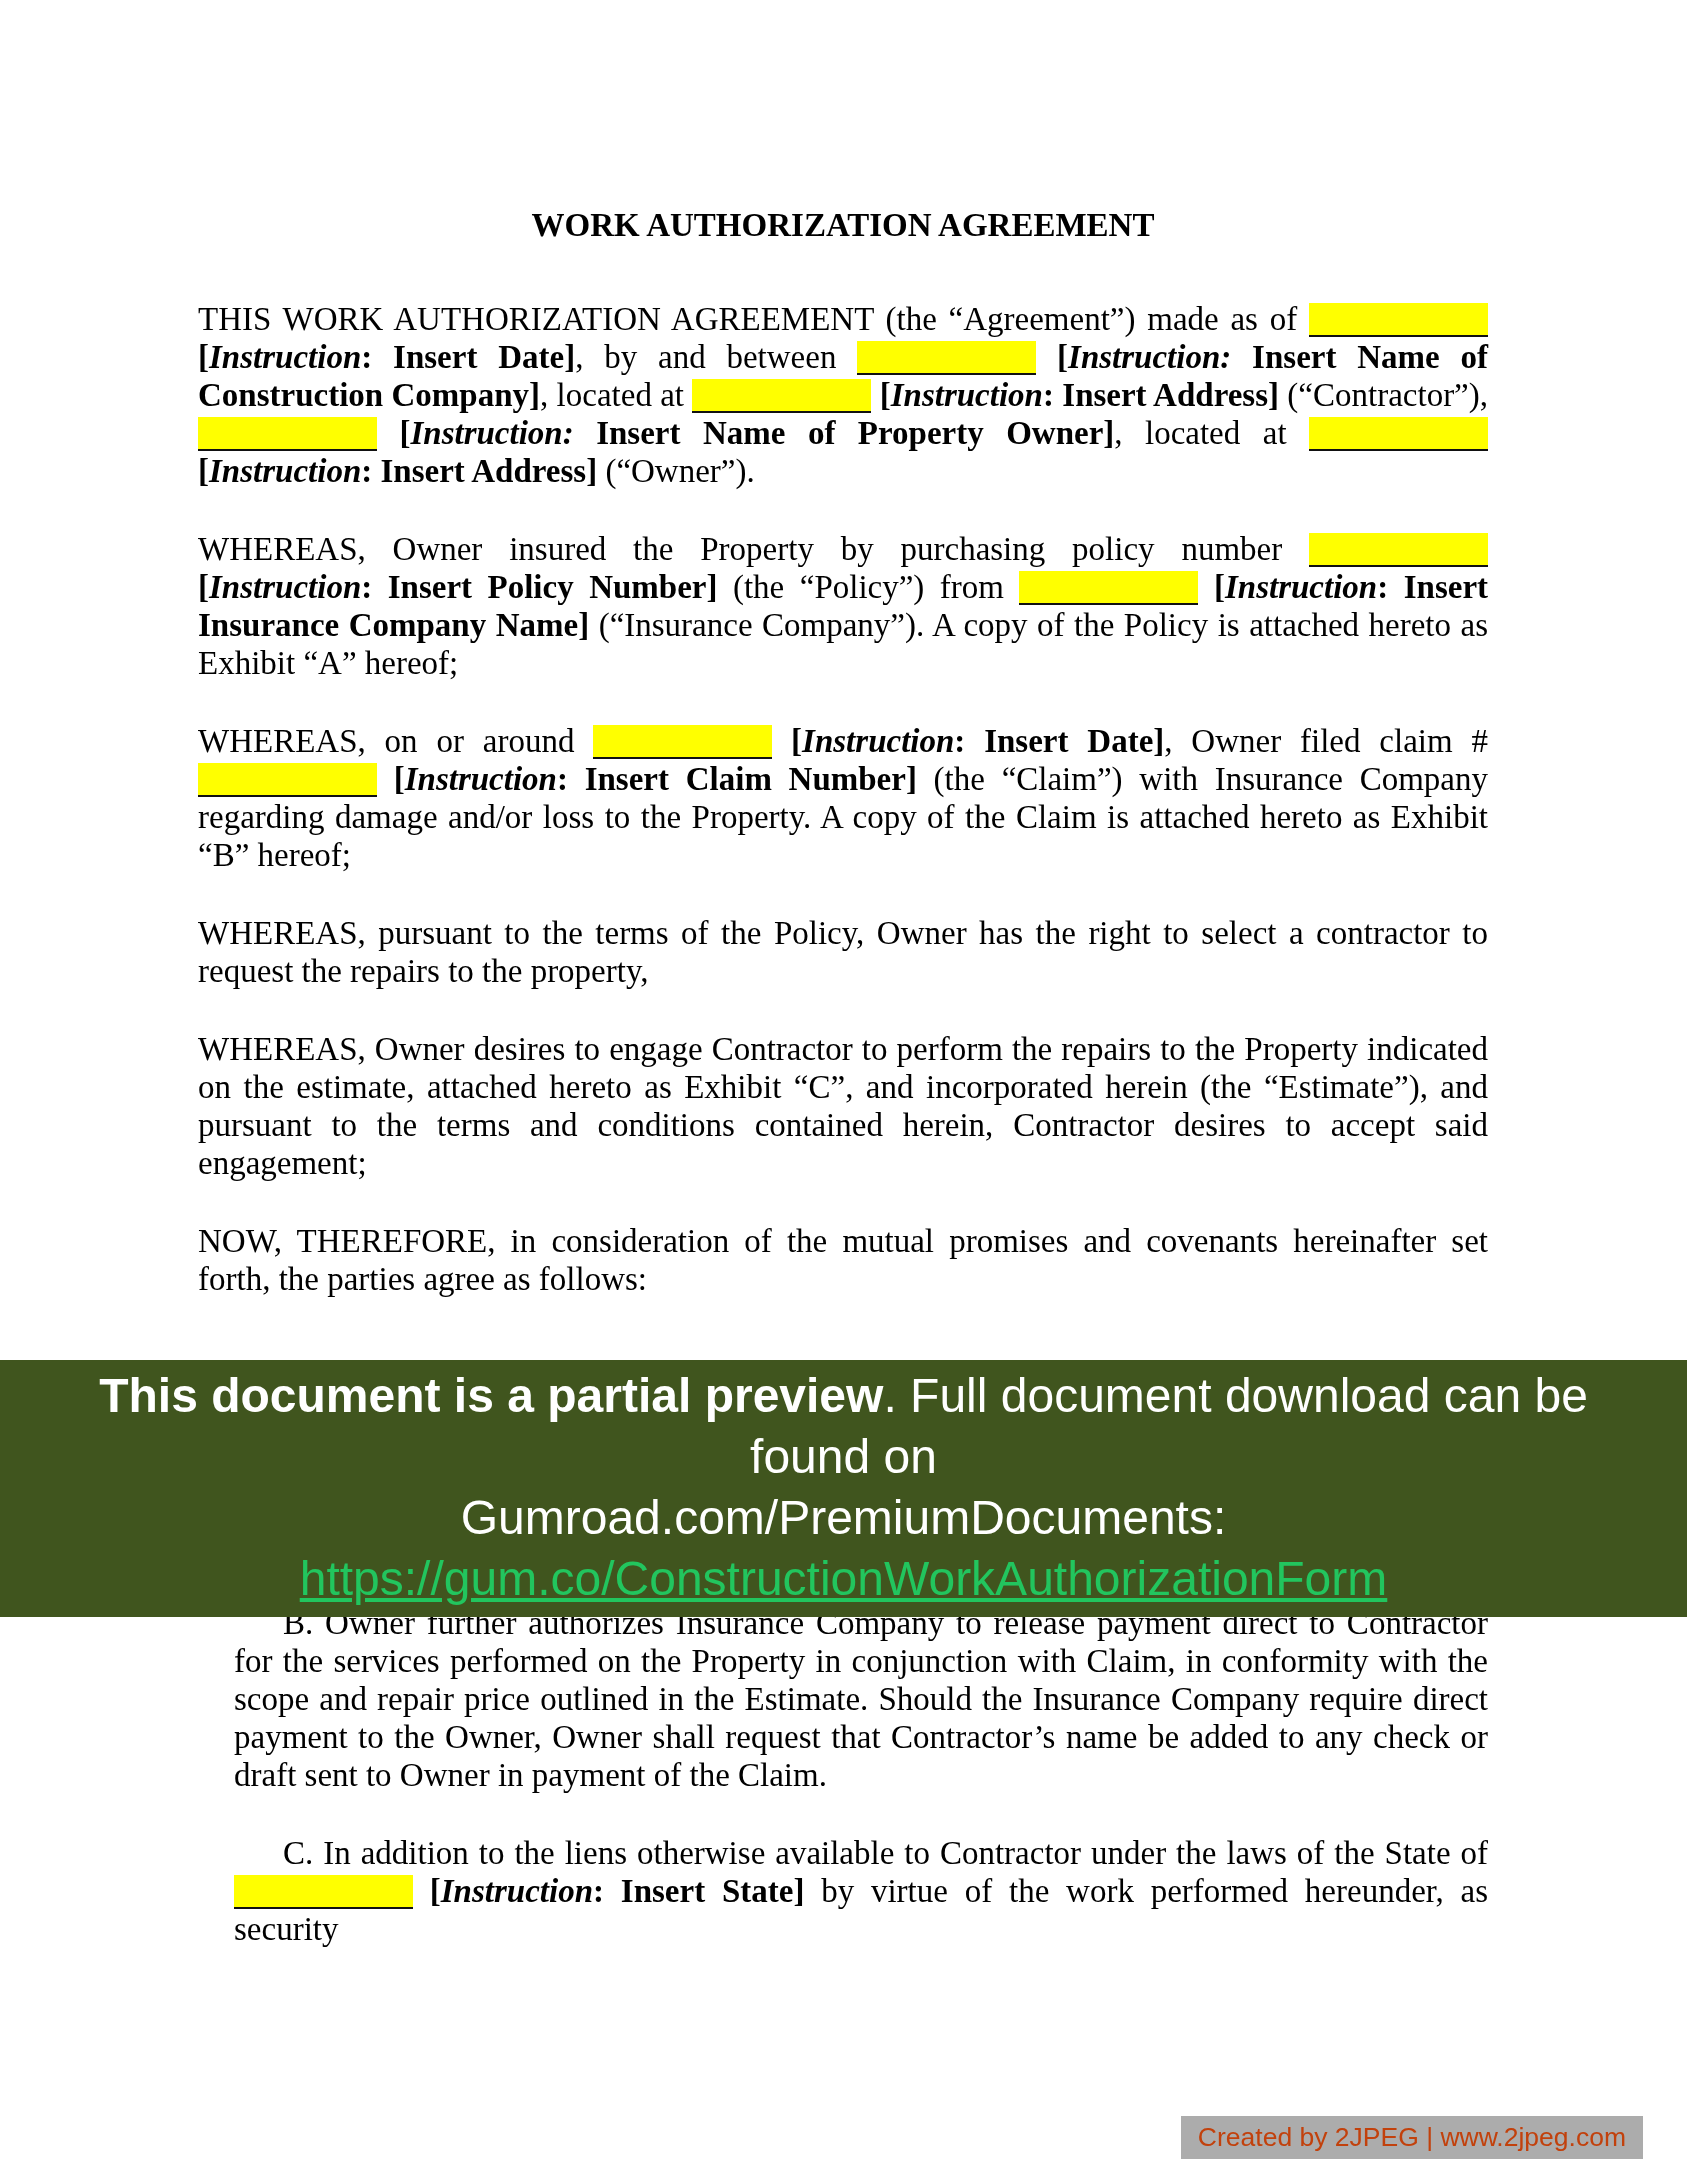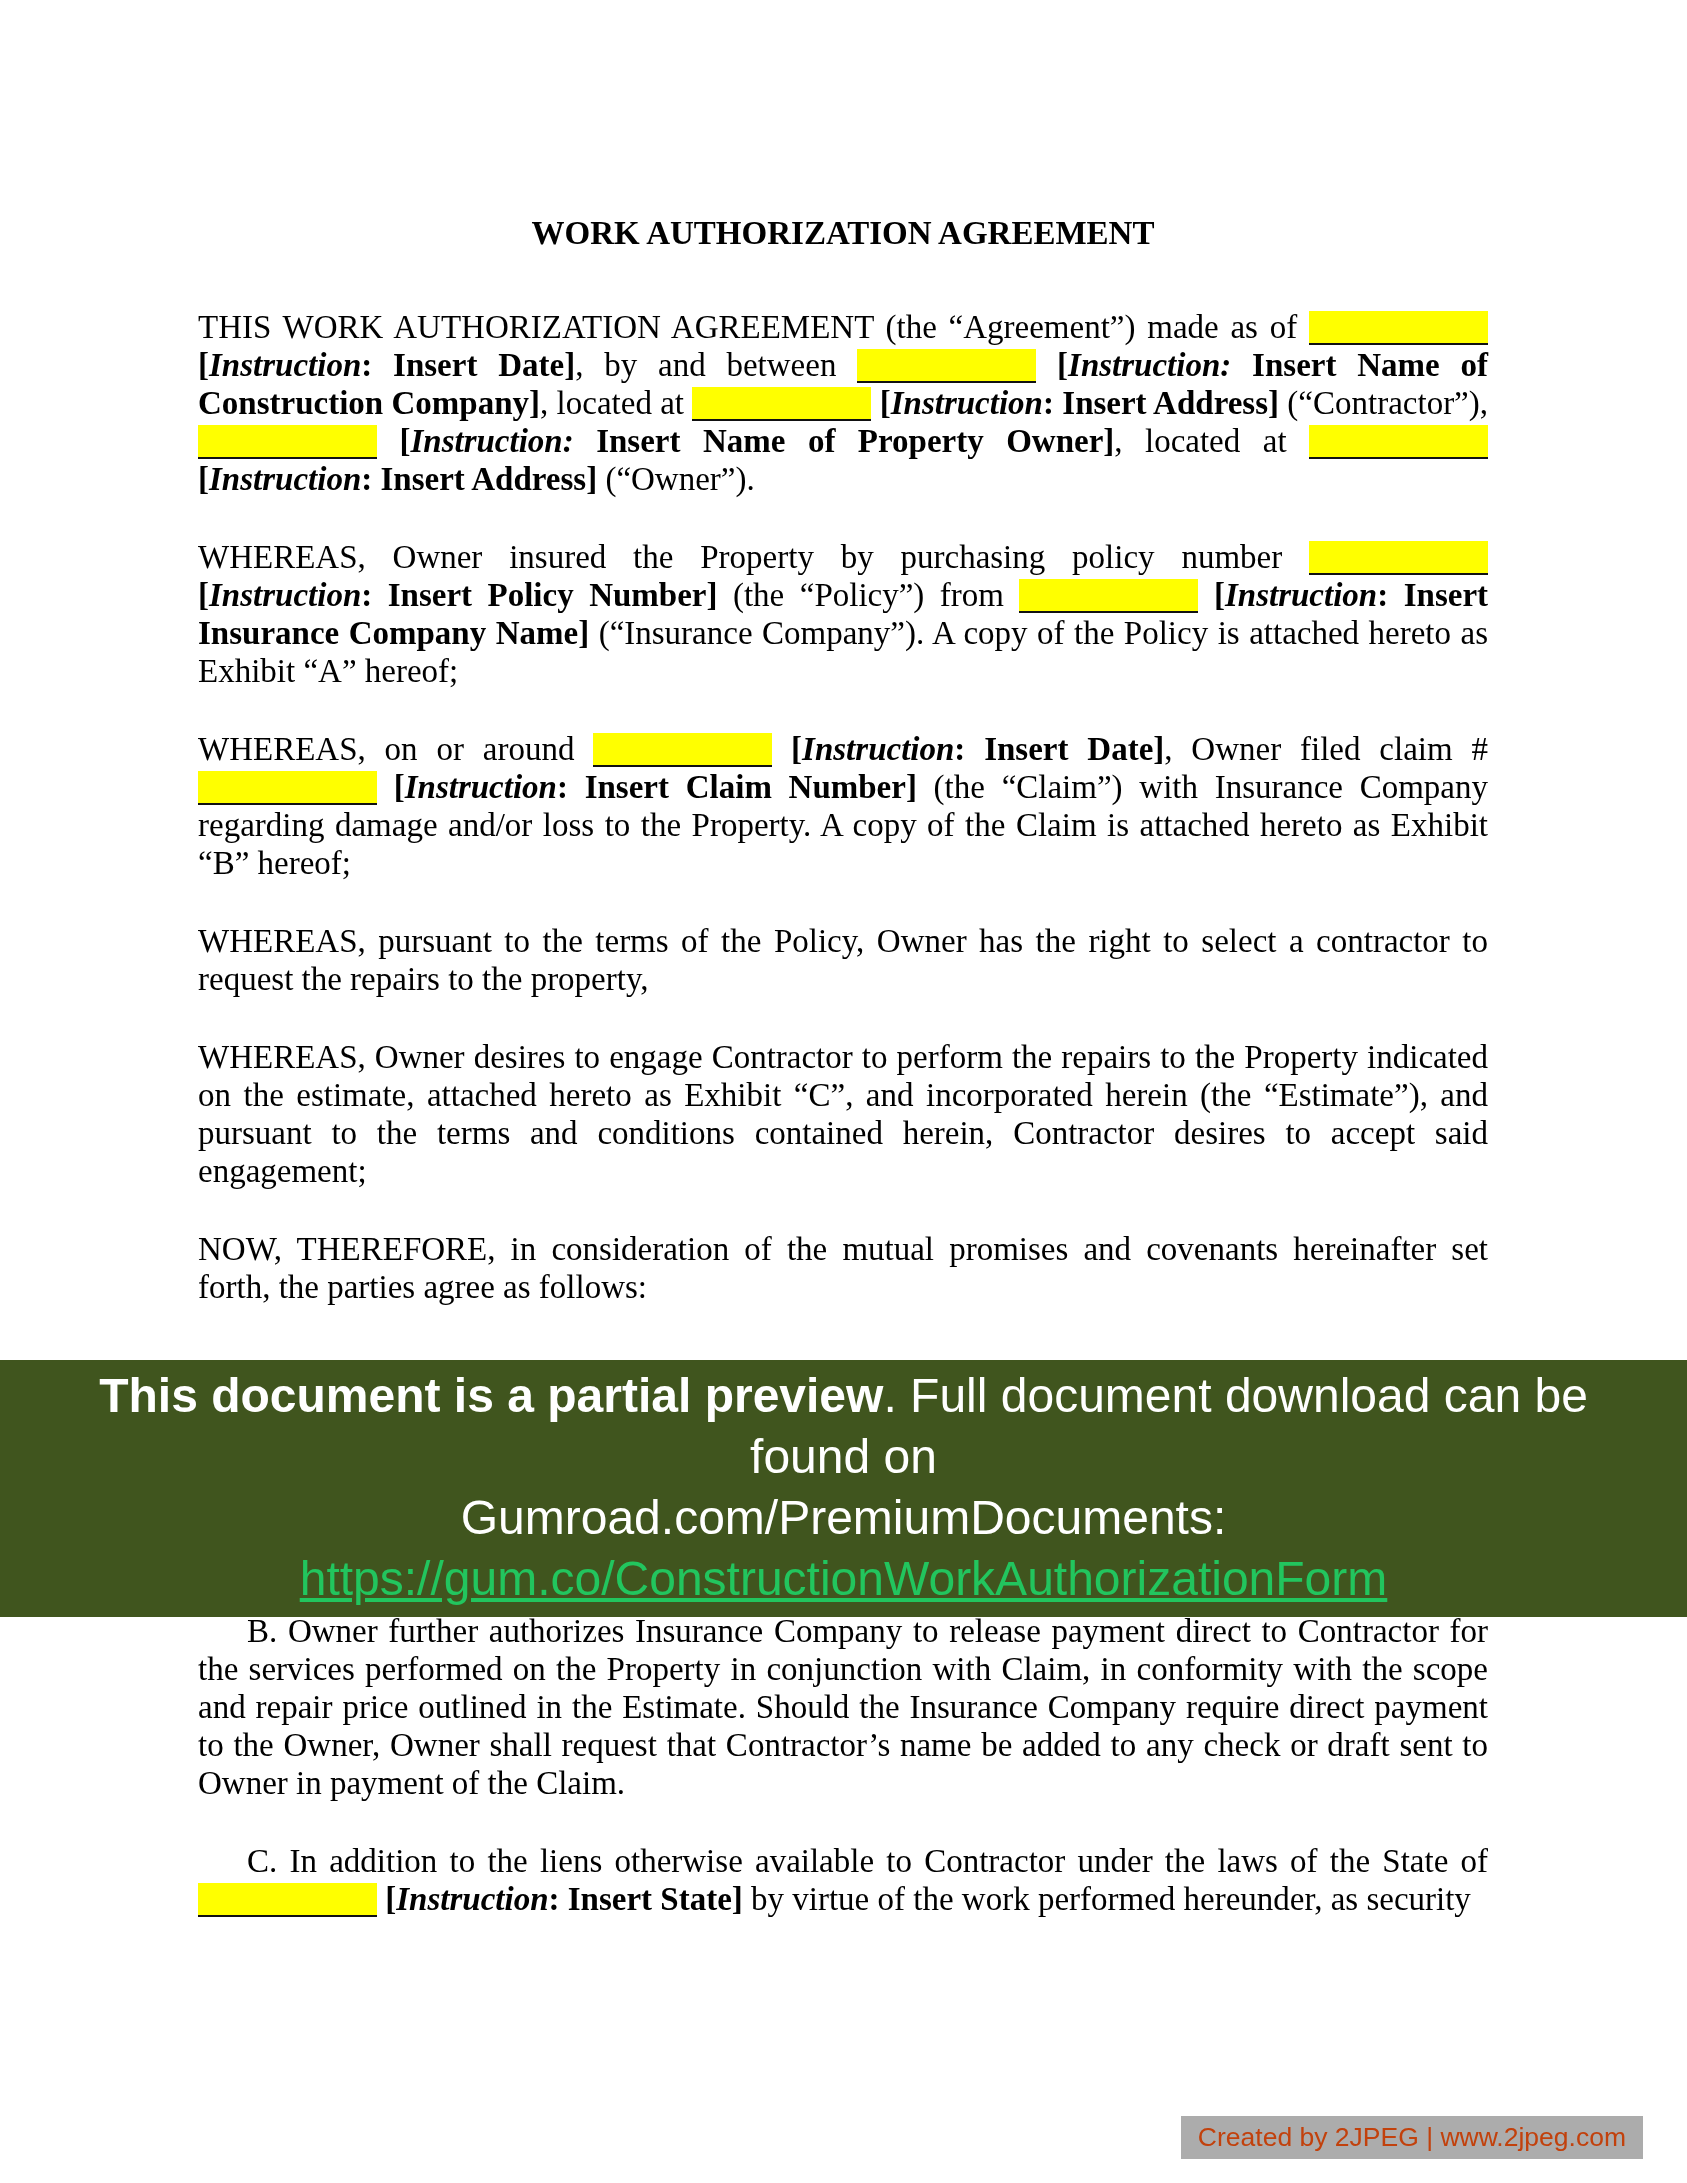--- a/index.html
+++ b/index.html
@@ -18,27 +18,27 @@
     left: 198px;
     top: 198px;
     width: 1290px;
     font-size: 33px;
     line-height: 38px;
   }
   .doc-title {
     text-align: center;
     font-weight: bold;
     font-size: 33px;
-    margin: 16px 0 56px 0;
+    margin: 8px 0 56px 0;
   }
   p.doc-par {
     margin: 0 0 40px 0;
     text-align: justify;
   }
-  p.doc-par.indent { text-indent: 49px; }
+  p.doc-par.indent { text-indent: 49px; margin-left: 36px; }
   p.doc-par.no-space { margin-bottom: 33px; }
   .seg-b { font-weight: bold; }
   .seg-bi { font-weight: bold; font-style: italic; }
   .seg-blank {
     display: inline-block;
     width: 179px;
     height: 32px;
     background: #ffff00;
     border-bottom: 2.6px solid #111111;
     vertical-align: -6.6px;

